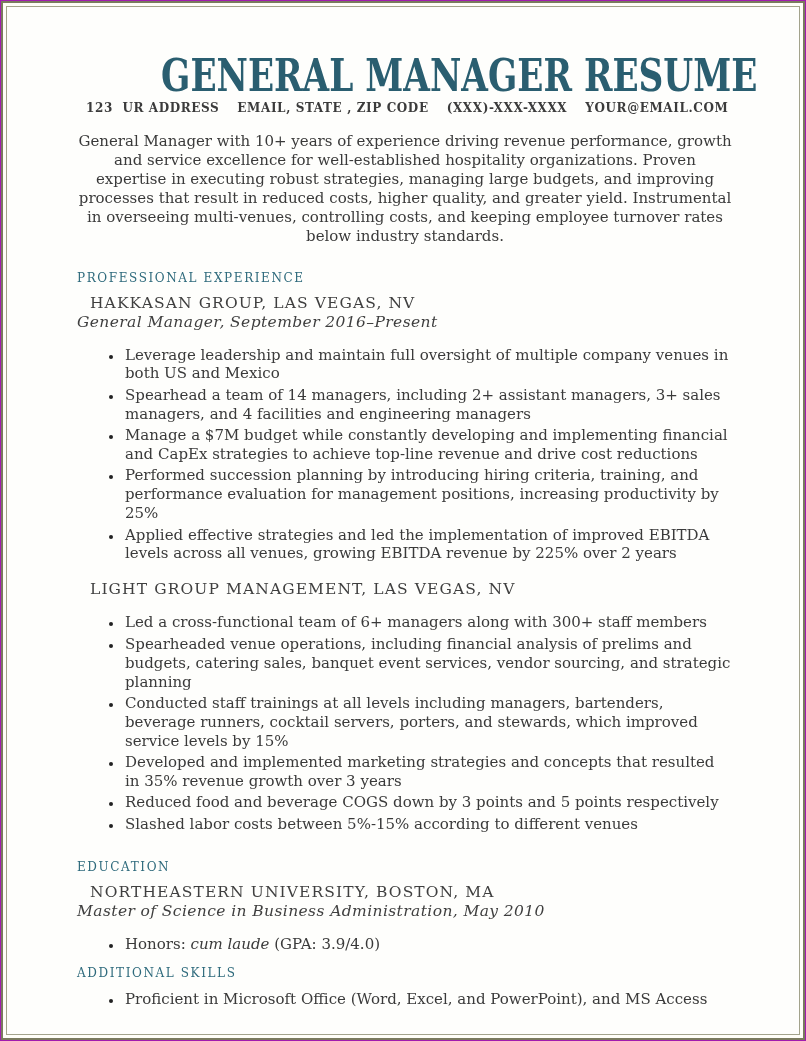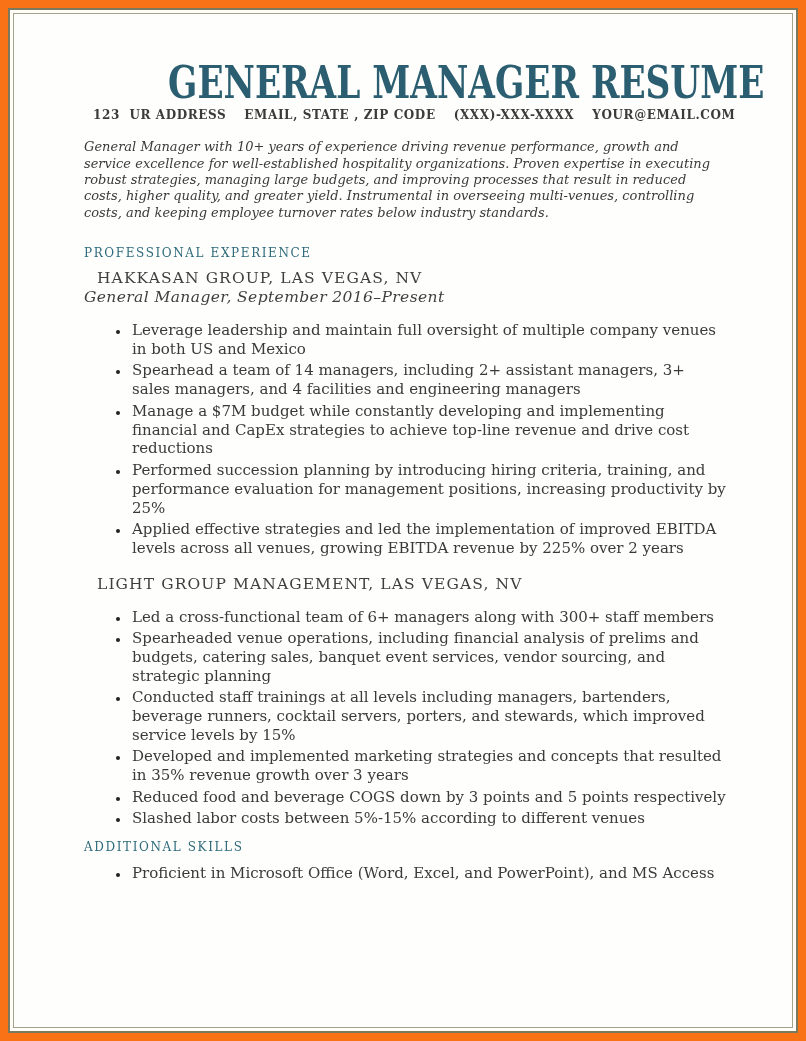--- a/index.html
+++ b/index.html
@@ -2,22 +2,22 @@
 <html><head>
 <meta charset="utf-8">
 <style>
   * { margin: 0; padding: 0; box-sizing: border-box; }
   html, body { background: #fffff2; }
   body { font-family: "DejaVu Serif", "Liberation Serif", serif; }
 
   .canvas {
     width: 806px;
     height: 1041px;
-    background: #f97316;
-    padding: 8px;
+    background: #a21caf;
+    padding: 1px;
     margin: 0 auto;
     overflow: hidden;
   }
   .frame-outer {
     width: 100%;
     height: 100%;
     border: 2px solid #7a7a5e;
     padding: 3px;
     background: #fffef8;
   }
@@ -50,25 +50,24 @@
     font-weight: 700;
     color: #3b3b3b;
     letter-spacing: 0.6px;
     white-space: pre;
   }
   .contact-line span { margin: 0 9px; }
 
   
   .summary {
     margin-top: 17px;
-    font-size: 13px;
+    font-size: 15px;
     line-height: 1.26;
     color: #3a3a3a;
-    text-align: left;
-    font-style: italic;
+    text-align: center;
   }
 
   .section-heading {
     color: #2e6a7c;
     font-size: 12px;
     font-weight: 400;
     letter-spacing: 1.6px;
   }
   .sec-experience .section-heading { margin-top: 25px; }
   .sec-education  .section-heading { margin-top: 26px; }
@@ -148,20 +147,28 @@
           <li>Led a cross-functional team of 6+ managers along with 300+ staff members</li>
               <li>Spearheaded venue operations, including financial analysis of prelims and budgets, catering sales, banquet event services, vendor sourcing, and strategic planning</li>
               <li>Conducted staff trainings at all levels including managers, bartenders, beverage runners, cocktail servers, porters, and stewards, which improved service levels by 15%</li>
               <li>Developed and implemented marketing strategies and concepts that resulted in 35% revenue growth over 3 years</li>
               <li>Reduced food and beverage COGS down by 3 points and 5 points respectively</li>
               <li>Slashed labor costs between 5%-15% according to different venues</li>
             </ul>
         </div>
       </section>
 
+      <section class="sec-education">
+        <h2 class="section-heading">EDUCATION</h2>
+        <h3 class="school-name">NORTHEASTERN UNIVERSITY, BOSTON, MA</h3>
+        <div class="degree-line">Master of Science in Business Administration, May 2010</div>
+        <ul class="bullet-list honors-line">
+          <li><span>Honors: </span><span class="italic">cum laude</span><span> (GPA: 3.9/4.0)</span></li>
+        </ul>
+      </section>
 
       <section class="sec-skills">
         <h2 class="section-heading">ADDITIONAL SKILLS</h2>
         <ul class="bullet-list">
 
         <li>Proficient in Microsoft Office (Word, Excel, and PowerPoint), and MS Access</li>
           </ul>
       </section>
 
     </div>

